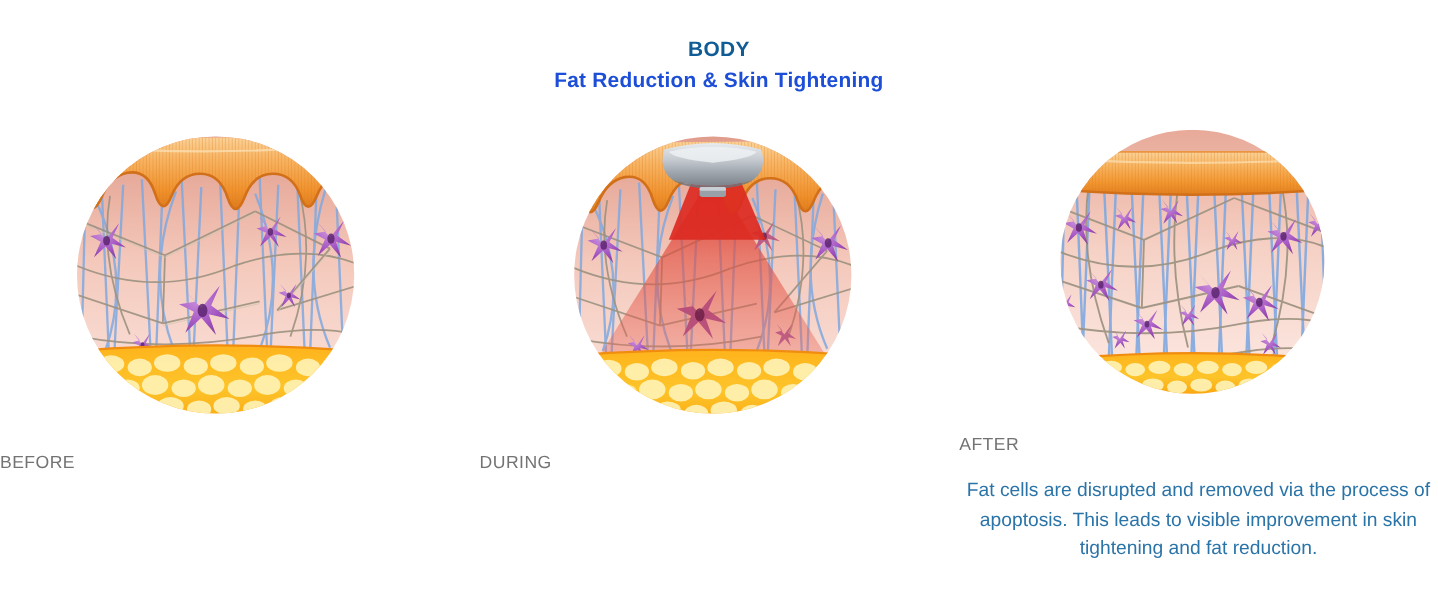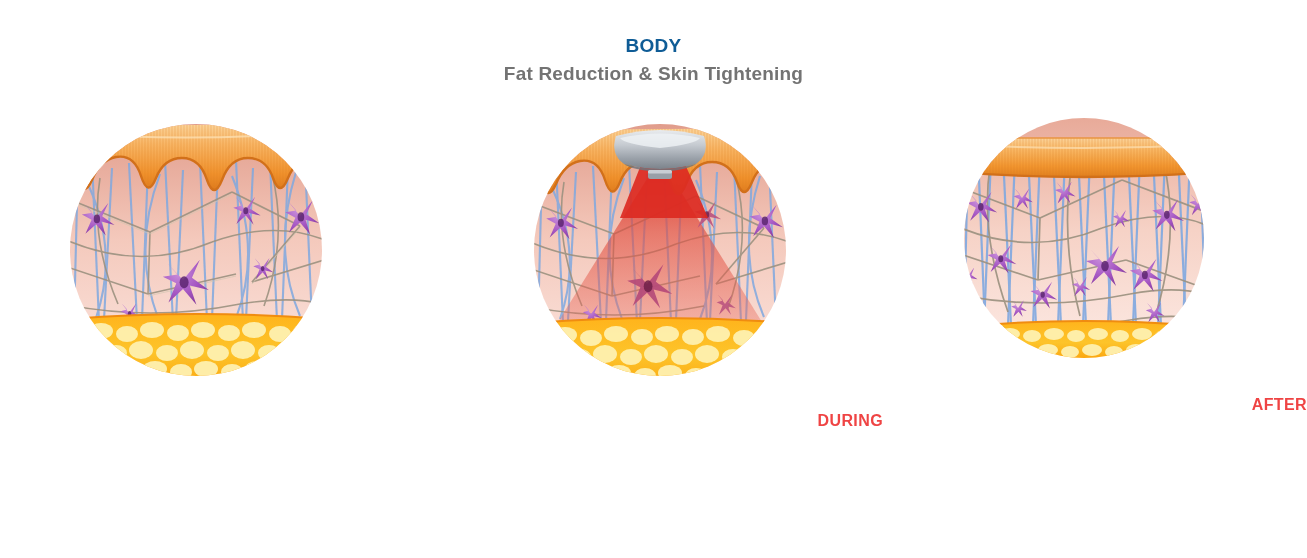--- a/index.html
+++ b/index.html
@@ -28,34 +28,34 @@
   }
   .title-line1 {
     font-size: 19px;
     font-weight: bold;
     color: #0F5C96;
     letter-spacing: 0.3px;
   }
   .title-line2 {
     font-size: 19px;
     font-weight: bold;
-    color: #737373;
+    color: #1d4ed8;
     letter-spacing: 0.2px;
     margin-top: 3px;
   }
 
   
   .panel {
     position: absolute;
     top: 108px;
     width: 435px;
     height: 450px;
   }
   #panel-before { left: 0px; }
-  #panel-during { left: 448px; }
+  #panel-during { left: 436px; }
   #panel-after  { left: 872px; }
 
   .art-wrap {
     position: relative;
     width: 435px;
     height: 292px;
   }
   .art-svg {
     position: absolute;
     left: 0;
@@ -63,24 +63,24 @@
     width: 435px;
     height: 292px;
     display: block;
   }
 
   .panel-heading {
     position: absolute;
     top: 304px;
     left: 0;
     width: 435px;
-    text-align: right;
+    text-align: left;
     font-size: 16px;
-    font-weight: bold;
-    color: #ef4444;
+    font-weight: normal;
+    color: #737373;
     letter-spacing: 0.4px;
   }
   .panel-caption {
     position: absolute;
     top: 340px;
     left: 0;
     width: 435px;
     text-align: center;
     font-size: 17.5px;
     line-height: 1.52;
@@ -284,20 +284,21 @@
           </g>
 
           <g>
             <path d="M58 266 Q196 292 338 266 L338 292 L58 292 Z" fill="#F69179" opacity="0.95"></path>
             <path d="M58 272 Q196 296 338 272" fill="none" stroke="#EF6A52" stroke-width="3"></path>
             <path d="M58 280 Q196 302 338 280" fill="none" stroke="#F9A893" stroke-width="3"></path>
           </g>
         </g>
       </svg>
     </div>
+    <div class="panel-heading">BEFORE</div>
   </div>
 
   <div class="panel" id="panel-during">
     <div class="art-wrap">
       <svg class="art-svg" viewBox="0 0 435 292">
         <defs>
           <clipPath id="circD">
               <circle cx="212" cy="142" r="126"></circle>
             </clipPath>
           <linearGradient id="dermD" x1="0" y1="0" x2="0" y2="1">
@@ -669,15 +670,16 @@
 
           <g>
             <path d="M96 242 Q212 266 330 242 L330 268 L96 268 Z" fill="#F69179" opacity="0.95"></path>
             <path d="M96 248 Q212 270 330 248" fill="none" stroke="#EF6A52" stroke-width="3"></path>
             <path d="M96 256 Q212 278 330 256" fill="none" stroke="#F9A893" stroke-width="3"></path>
           </g>
         </g>
       </svg>
     </div>
     <div class="panel-heading">AFTER</div>
+    <div class="panel-caption">Fat cells are disrupted and removed via the process of apoptosis. This leads to visible improvement in skin tightening and fat reduction.</div>
   </div>
 
 </div>
 
 </body></html>

